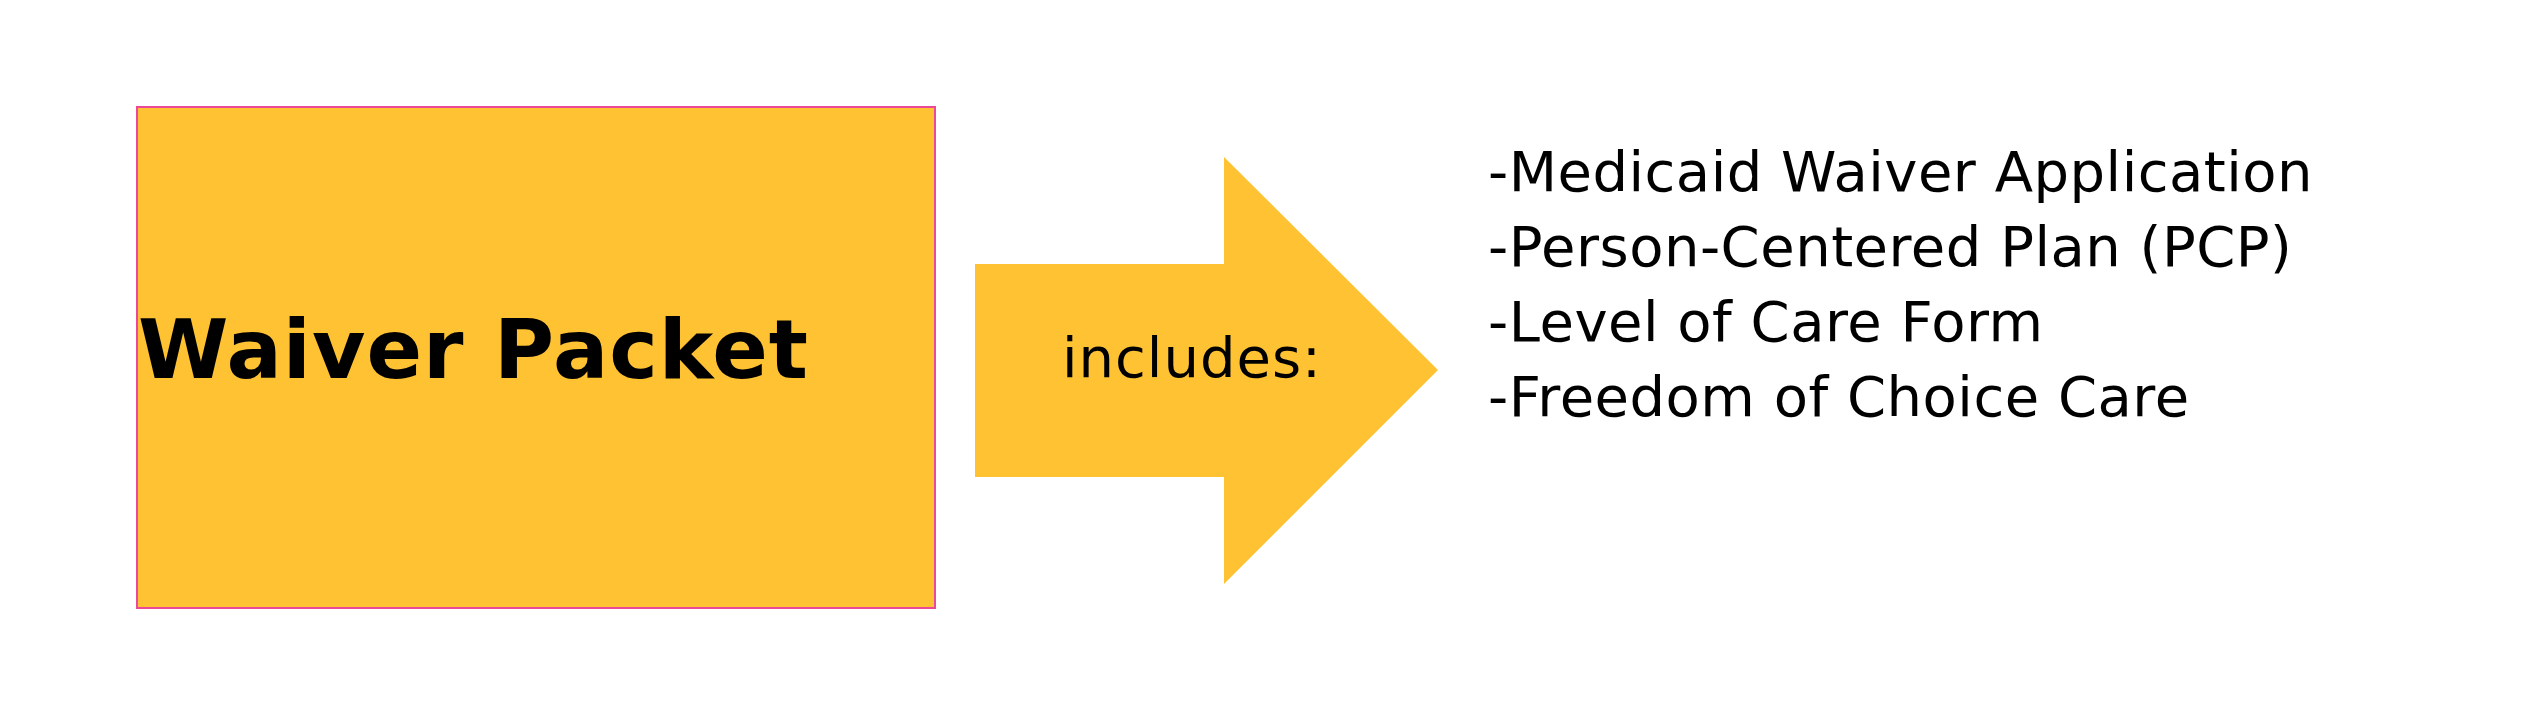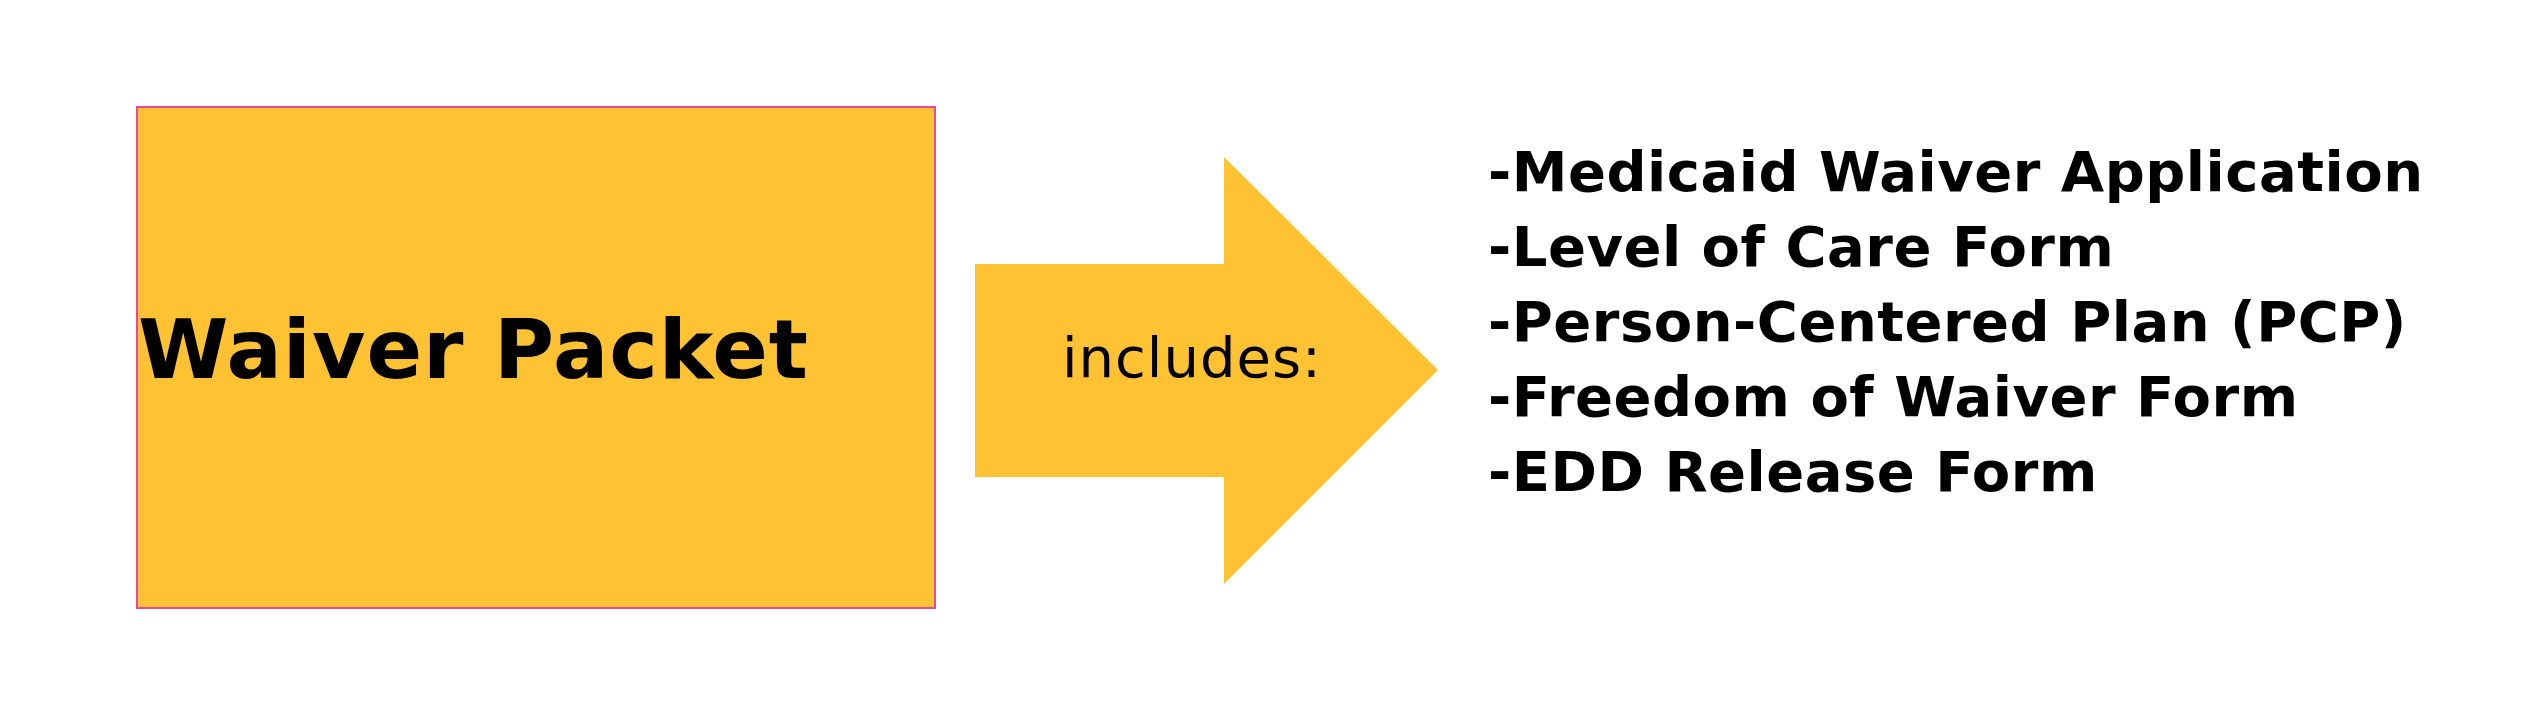--- a/index.html
+++ b/index.html
@@ -57,35 +57,34 @@
       top: 134px;
       margin: 0;
       padding: 0;
       list-style: none;
     }
     .items-list li {
       font-size: 56px;
       line-height: 75px;
       height: 75px;
       white-space: nowrap;
-      font-weight: 700;
+      font-weight: 400;
       letter-spacing: 0.5px;
     }
   </style>
 </head>
 <body>
 
 <div class="packet-box">
   <span class="packet-title">Waiver Packet</span>
 </div>
 
 <svg class="arrow-svg" width="2526" height="711">
   <polygon points="975,264 1224,264 1224,157 1438,370 1224,584 1224,477 975,477" fill="#FEC233"></polygon>
 </svg>
 <span class="arrow-label">includes:</span>
 
 <ul class="items-list">
   <li>-Medicaid Waiver Application</li>
+  <li>-Person-Centered Plan (PCP)</li>
   <li>-Level of Care Form</li>
-  <li>-Person-Centered Plan (PCP)</li>
-  <li>-Freedom of Waiver Form</li>
-  <li>-EDD Release Form</li>
+  <li>-Freedom of Choice Care</li>
 </ul>
 
 </body></html>

